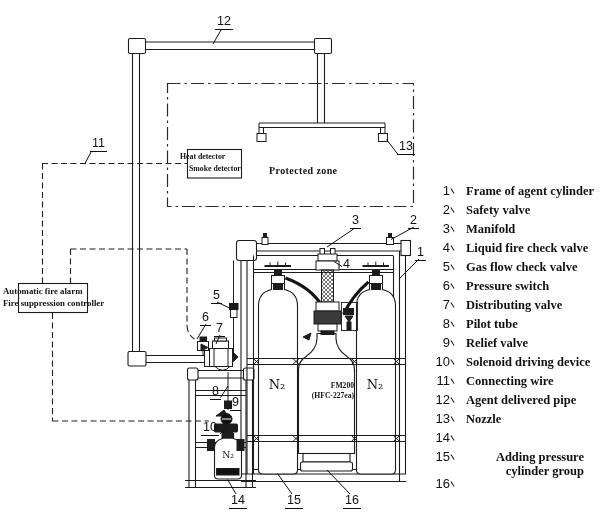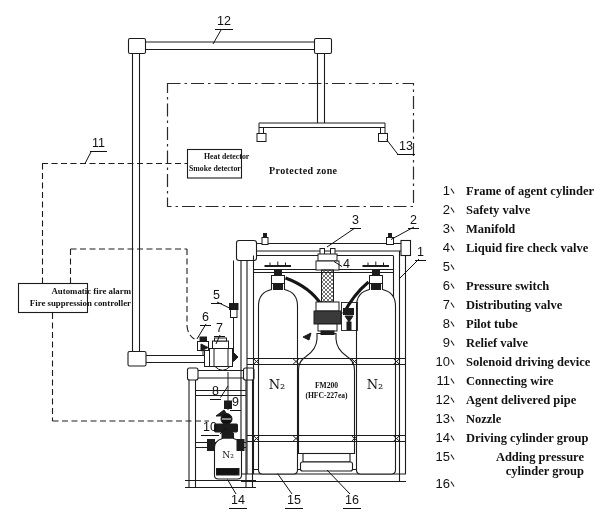--- a/index.html
+++ b/index.html
@@ -7,22 +7,22 @@
         font-family:"Liberation Serif",serif;color:#111;}
   #art{position:absolute;left:0;top:0;z-index:0;}
   .txt{position:absolute;z-index:2;}
   
   .co{position:absolute;z-index:2;font-family:"Liberation Sans",sans-serif;
       font-size:12.5px;line-height:13px;color:#111;border-bottom:1.2px solid #111;
       padding:0 2px 1px 2px;}
   
   .pz{font-weight:bold;font-size:10px;letter-spacing:.4px;}
   .det{font-weight:bold;font-size:7.8px;line-height:11px;white-space:nowrap;}
-  .ctrl{font-weight:bold;font-size:8.8px;line-height:11.5px;text-align:right;width:128px;white-space:nowrap;}
-  .fm{font-weight:bold;font-size:7.6px;line-height:10px;text-align:center;width:55px;}
+  .ctrl{font-weight:bold;font-size:8.8px;line-height:11.5px;text-align:left;width:128px;white-space:nowrap;}
+  .fm{font-weight:bold;font-size:7.6px;line-height:10px;text-align:right;width:55px;}
   .n2{font-family:"DejaVu Serif",serif;font-size:13px;text-align:center;width:30px;}
   .n2s{font-family:"DejaVu Serif",serif;font-size:9px;text-align:center;width:22px;}
   
   .legend{position:absolute;z-index:2;width:180px;}
   .lrow{display:flex;align-items:flex-start;min-height:19px;}
   .lnum{width:18px;text-align:right;font-family:"Liberation Sans",sans-serif;
         font-size:13px;line-height:15px;flex:none;}
   .lsep{flex:none;width:6px;height:12px;position:relative;margin-top:3px;}
   .lsep::after{content:"";position:absolute;left:2px;top:2px;width:0;height:6px;
         border-left:1.6px solid #111;transform:rotate(-32deg);}
@@ -223,21 +223,21 @@
 <div class="co" style="left:230px;top:396px">9</div>
 <div class="co" style="left:201px;top:421px">10</div>
 <div class="co" style="left:90px;top:137px">11</div>
 <div class="co" style="left:215px;top:15px">12</div>
 <div class="co" style="left:397px;top:140px">13</div>
 <div class="co" style="left:229px;top:494px">14</div>
 <div class="co" style="left:285px;top:494px">15</div>
 <div class="co" style="left:343px;top:494px">16</div>
 
 <div class="txt pz" style="left:269px;top:165px">Protected zone</div>
-<div class="txt det" style="left:204px;top:151px">Heat detector</div>
+<div class="txt det" style="left:180px;top:151px">Heat detector</div>
 <div class="txt det" style="left:189px;top:163px">Smoke detector</div>
 <div class="txt ctrl" style="left:3px;top:286px">
   <div>Automatic fire alarm</div>
   <div>Fire suppression controller</div>
 </div>
 <div class="txt fm" style="left:299px;top:381px">
   <div>FM200</div>
   <div>(HFC-227ea)</div>
 </div>
 <div class="txt n2" style="left:262px;top:377px">N₂</div>
@@ -261,20 +261,21 @@
         <span class="llbl">Manifold</span>
       </div>
   <div class="lrow">
         <span class="lnum">4</span>
         <span class="lsep"></span>
         <span class="llbl">Liquid fire check valve</span>
       </div>
   <div class="lrow">
         <span class="lnum">5</span>
         <span class="lsep"></span>
+        <span class="llbl">Gas flow check valve</span>
       </div>
   <div class="lrow">
         <span class="lnum">6</span>
         <span class="lsep"></span>
         <span class="llbl">Pressure switch</span>
       </div>
   <div class="lrow">
         <span class="lnum">7</span>
         <span class="lsep"></span>
         <span class="llbl">Distributing valve</span>
@@ -305,21 +306,20 @@
         <span class="llbl">Agent delivered pipe</span>
       </div>
   <div class="lrow">
         <span class="lnum">13</span>
         <span class="lsep"></span>
         <span class="llbl">Nozzle</span>
       </div>
   <div class="lrow">
         <span class="lnum">14</span>
         <span class="lsep"></span>
-        <span class="llbl">Driving cylinder group</span>
       </div>
   <div class="lrow two">
         <span class="lnum">15</span>
         <span class="lsep"></span>
         <span class="llbl">Adding pressure cylinder group</span>
       </div>
   <div class="lrow r16">
         <span class="lnum">16</span>
         <span class="lsep"></span>
       </div>

